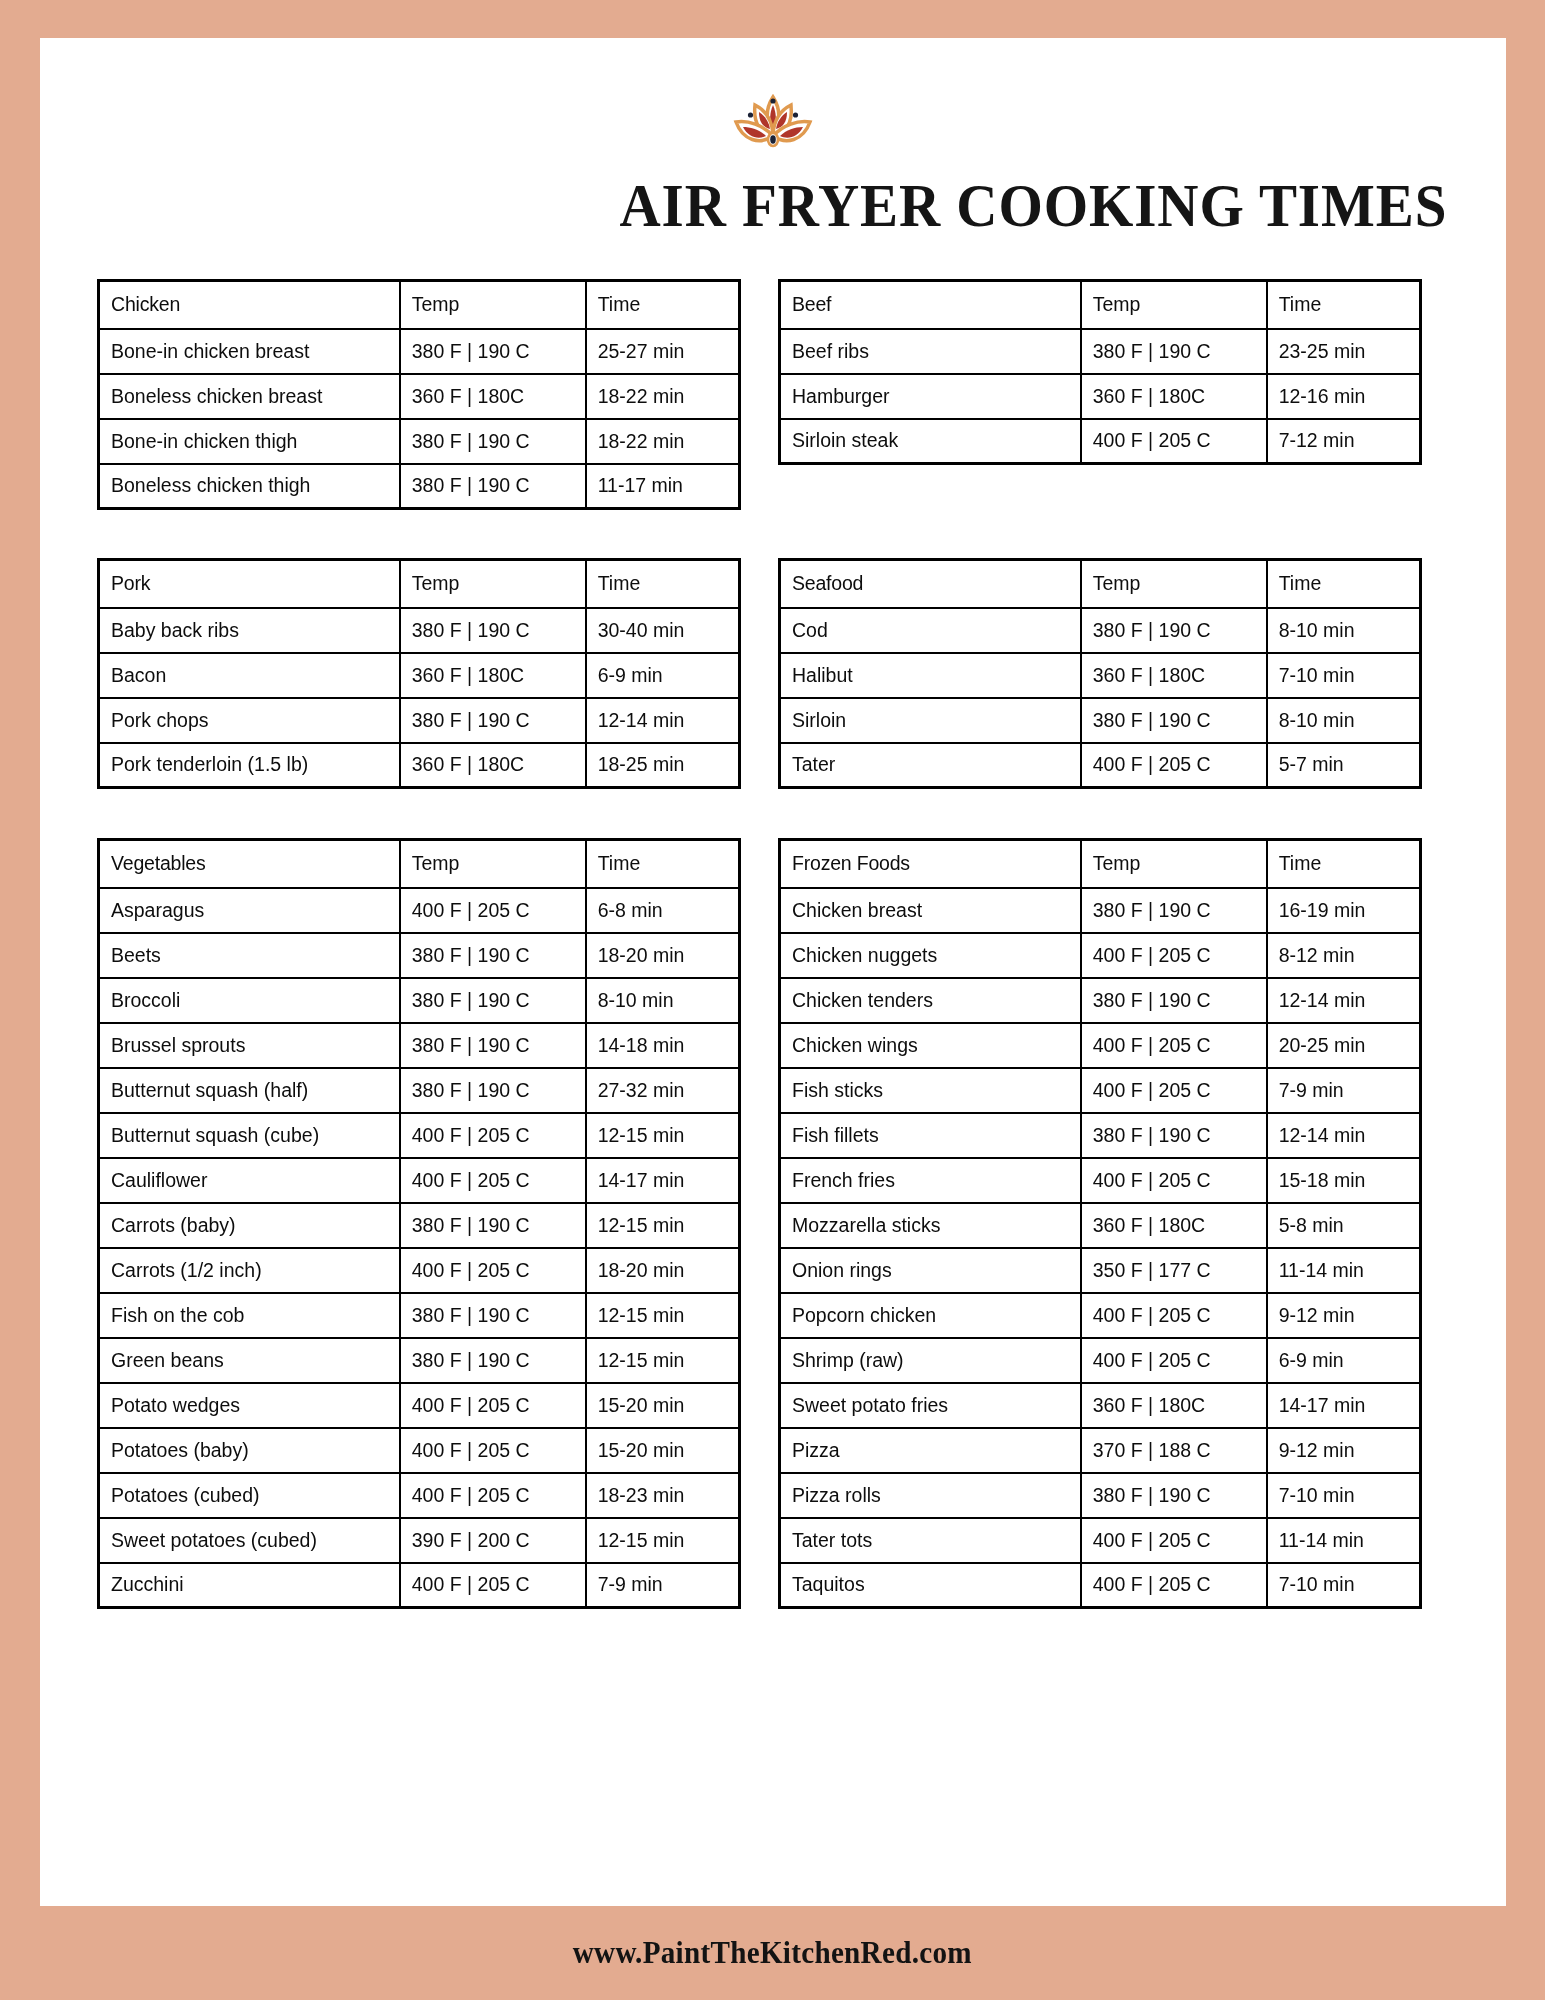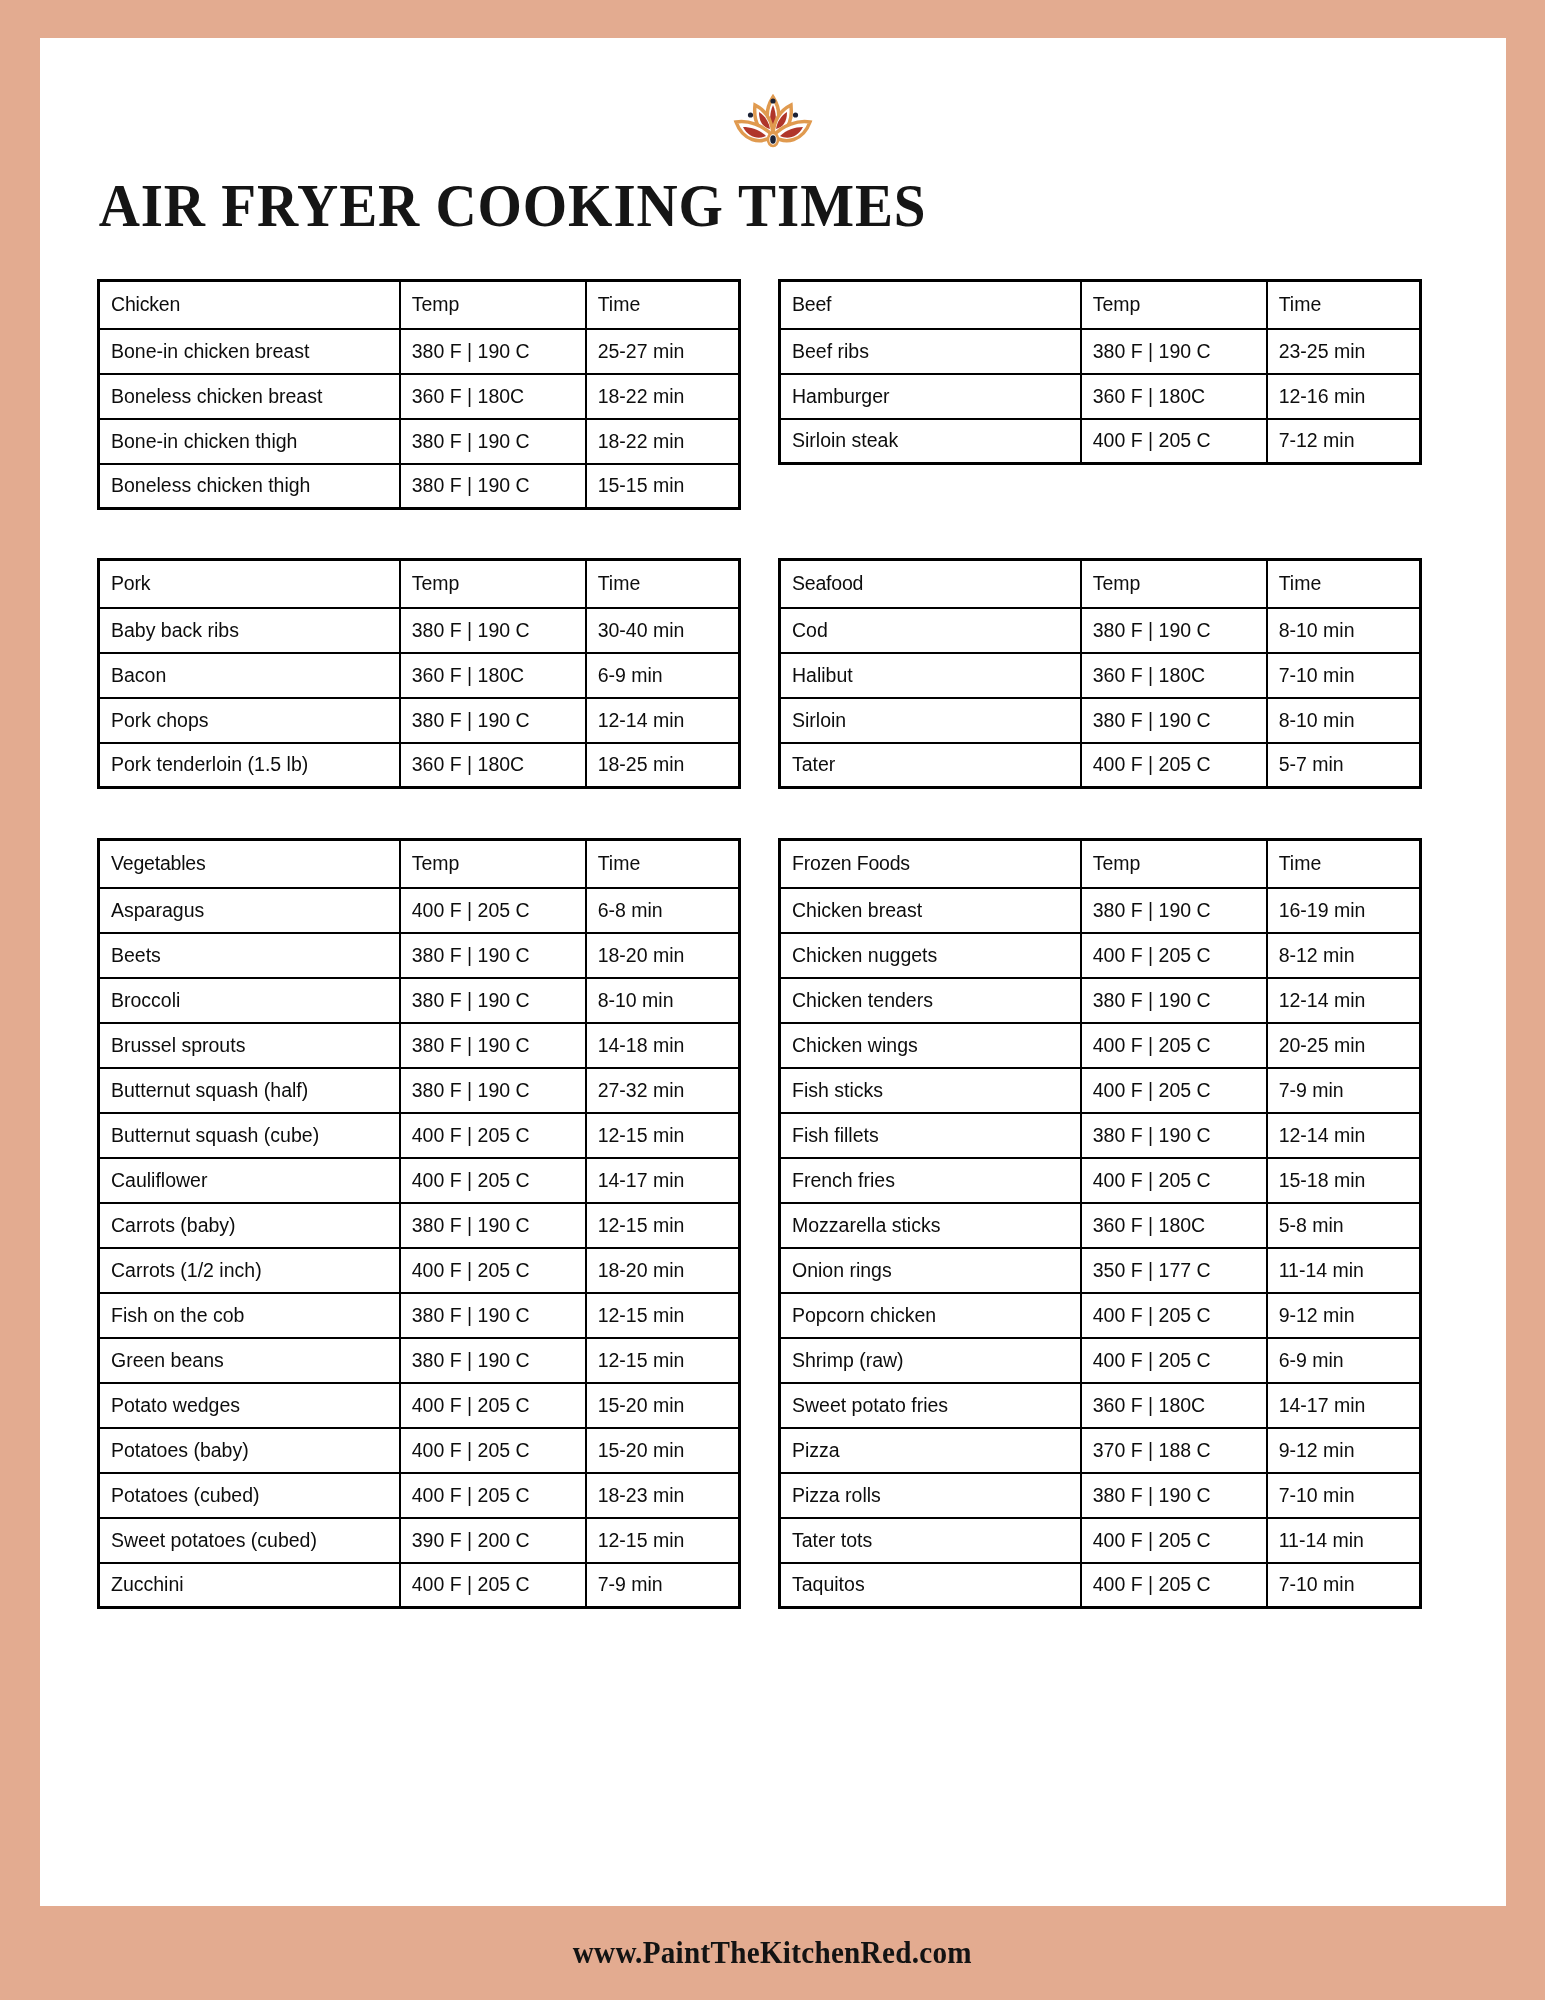--- a/index.html
+++ b/index.html
@@ -29,21 +29,21 @@
     left: 40px;
     top: 38px;
     width: 1466px;
     height: 1868px;
     background: #ffffff;
   }
 
   
   .header {
     padding-top: 52px;
-    text-align: left;
+    text-align: right;
   }
 
   .logo-wrap {
     display: flex;
     justify-content: center;
     align-items: center;
     height: 70px;
   }
 
   .page-title {
@@ -203,21 +203,21 @@
                   <td>18-22 min</td>
                 </tr>
                 <tr>
                   <td>Bone-in chicken thigh</td>
                   <td>380 F | 190 C</td>
                   <td>18-22 min</td>
                 </tr>
                 <tr>
                   <td>Boneless chicken thigh</td>
                   <td>380 F | 190 C</td>
-                  <td>15-15 min</td>
+                  <td>11-17 min</td>
                 </tr>
               </tbody>
             </table>
           </div>
         <div class="table-col">
             <table class="ct">
               <colgroup>
                 <col class="c-name">
                 <col class="c-temp">
                 <col class="c-time">

